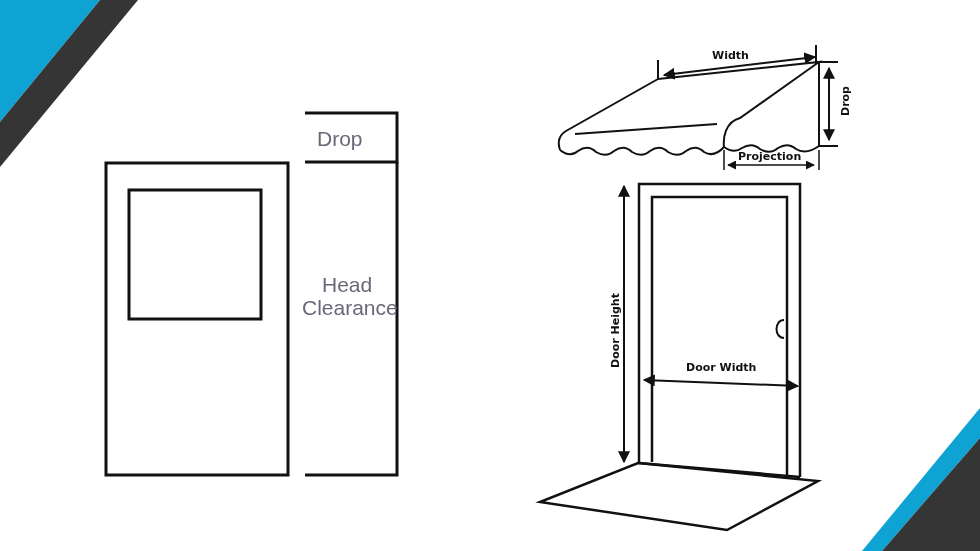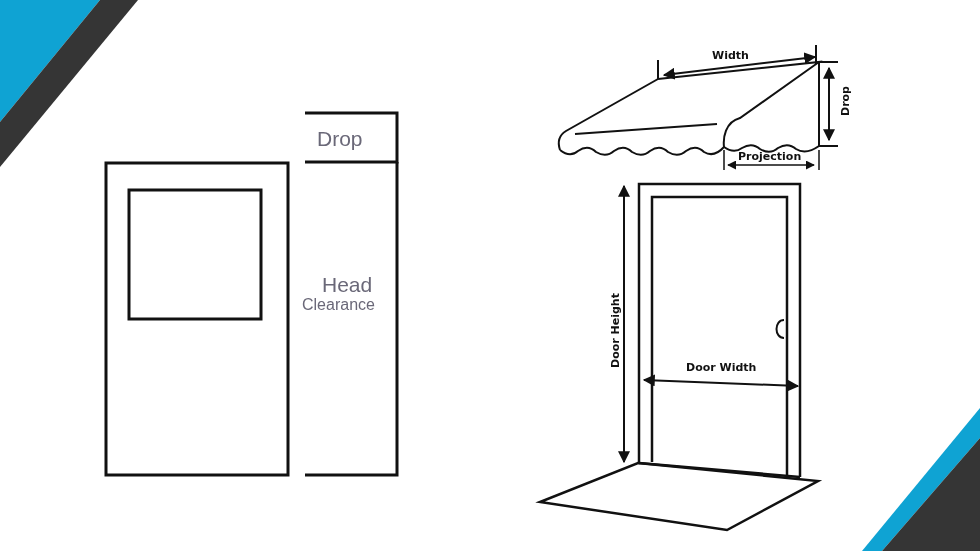--- a/index.html
+++ b/index.html
@@ -24,21 +24,21 @@
 
 <svg class="layer" viewBox="0 0 980 551" xmlns="http://www.w3.org/2000/svg">
   <rect x="106" y="163" width="182" height="312" fill="none" stroke="#111" stroke-width="3"></rect>
   <rect x="129" y="190" width="132" height="129" fill="none" stroke="#111" stroke-width="3"></rect>
   <polyline points="305,113 397,113 397,162 305,162" fill="none" stroke="#111" stroke-width="3"></polyline>
   <polyline points="397,162 397,475 305,475" fill="none" stroke="#111" stroke-width="3"></polyline>
 </svg>
 
 <div class="label-gray" style="left:317px; top:128px; font-size:21px;">Drop</div>
 <div class="label-gray" style="left:322px; top:274px; font-size:21px;">Head</div>
-<div class="label-gray" style="left:302px; top:297px; font-size:16px;">Clearance</div>
+<div class="label-gray" style="left:302px; top:297px; font-size:21px;">Clearance</div>
 
 <svg class="layer" viewBox="0 0 980 551" xmlns="http://www.w3.org/2000/svg">
   <defs>
     <marker id="arrow" viewBox="0 0 10 10" refX="9" refY="5" markerWidth="6" markerHeight="6" orient="auto-start-reverse">
       <path d="M0,0 L10,5 L0,10 z" fill="#111"></path>
     </marker>
   </defs>
 
   <g fill="none" stroke="#111" stroke-width="2">
     <path d="M658,79 L819,62 L740,118 C725,122 723,138 724,147"></path>

